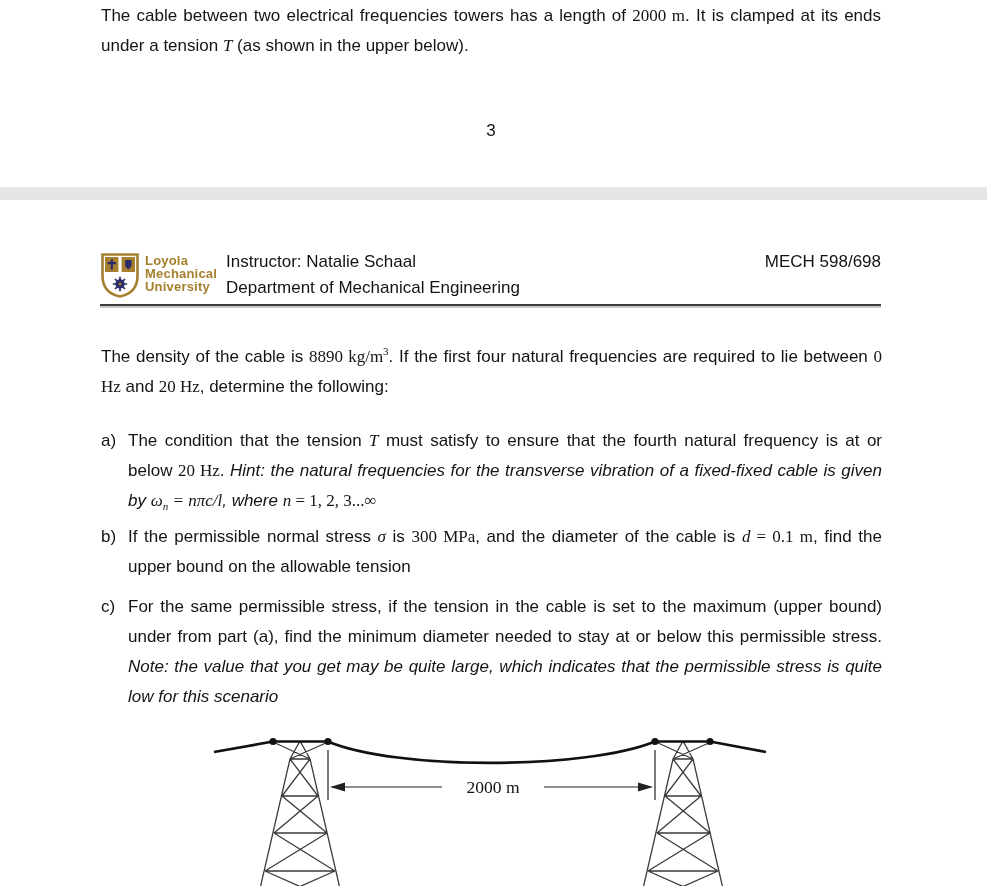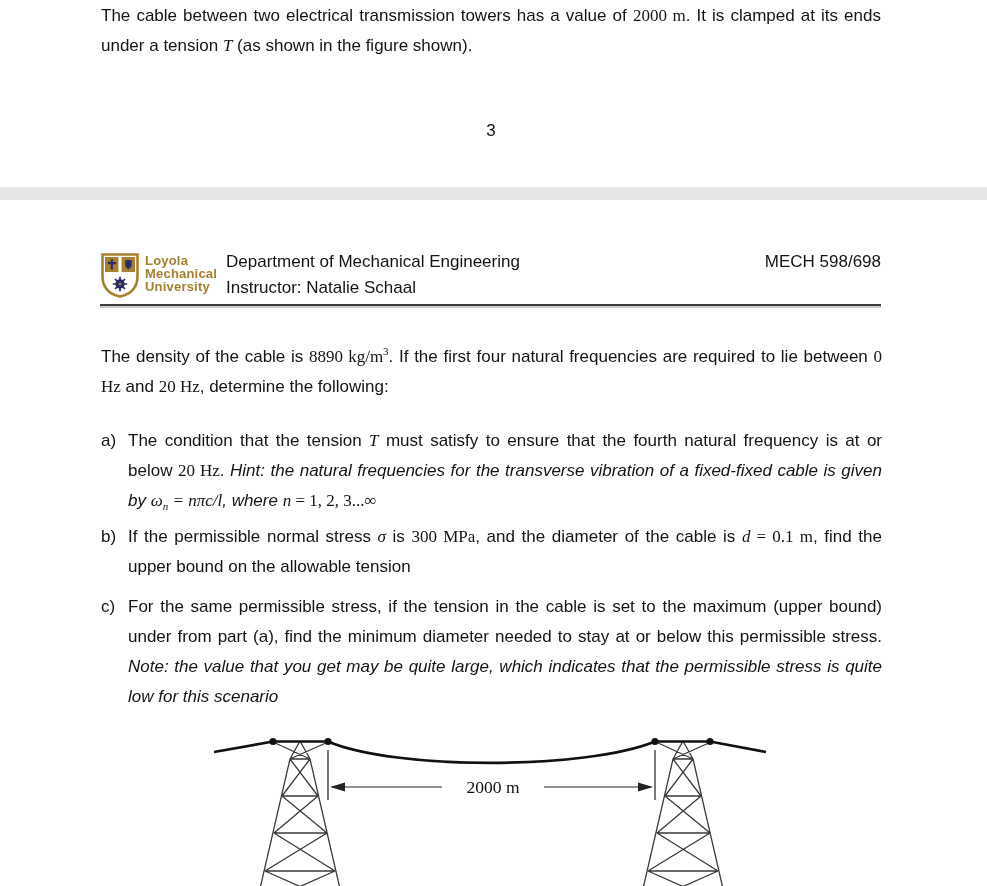--- a/index.html
+++ b/index.html
@@ -39,21 +39,21 @@
   sup { font-size:11px; line-height:0; }
   sub { font-size:11px; line-height:0; }
   .figure-wrap { margin:17px 0 0 109px; }
 </style>
 </head>
 <body>
 
 <div class="viewport">
 
   <section class="page1">
-    <p class="para justify"><span>The cable between two electrical transmission towers has a value of </span><span class="mn">2000 m</span><span>. It is clamped at its ends under a tension </span><span class="mv">T</span><span> (as shown in the figure shown).</span></p>
+    <p class="para justify"><span>The cable between two electrical frequencies towers has a length of </span><span class="mn">2000 m</span><span>. It is clamped at its ends under a tension </span><span class="mv">T</span><span> (as shown in the upper below).</span></p>
     <div class="pagenum">3</div>
   </section>
 
   <div class="page-gap"></div>
 
   <section class="page2">
 
     <div class="logo-block">
       <svg width="40" height="46" viewBox="0 0 40 46">
         <path d="M2.5,2.5 H37.5 V24 C37.5,36.5 29.5,42.5 20,44.5 C10.5,42.5 2.5,36.5 2.5,24 Z" fill="#ffffff" stroke="#a6802e" stroke-width="2.6"></path>
@@ -69,22 +69,22 @@
         <circle cx="20" cy="32" r="1.5" fill="#a6802e"></circle>
       </svg>
       <div class="wordmark">
         <div>Loyola</div>
         <div>Mechanical</div>
         <div>University</div>
       </div>
     </div>
 
     <div class="hdr-mid">
+      <div>Instructor: Natalie Schaal</div>
       <div>Department of Mechanical Engineering</div>
-      <div>Instructor: Natalie Schaal</div>
     </div>
 
     <div class="hdr-right">
       <div>MECH 598/698</div>
     </div>
 
     <div class="hdr-rule"></div>
 
     <div class="body2">
 

